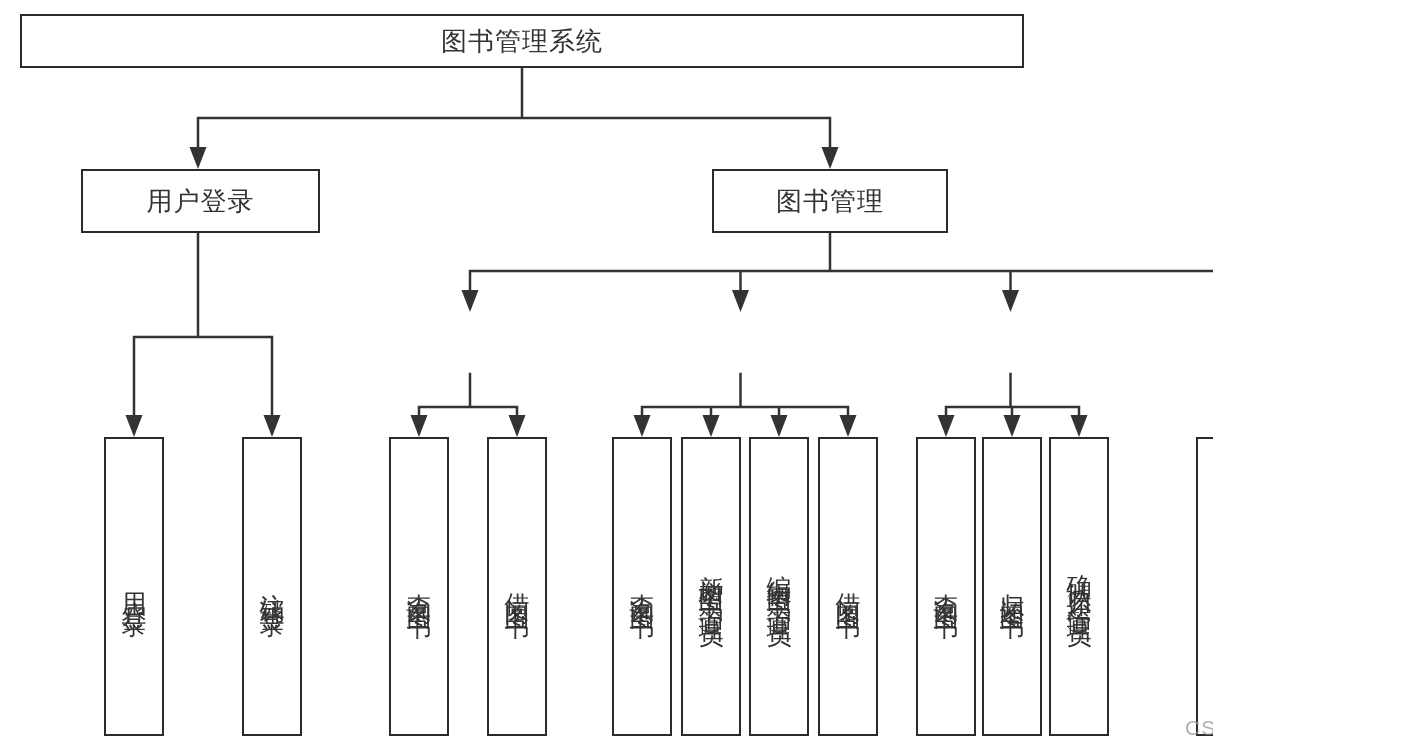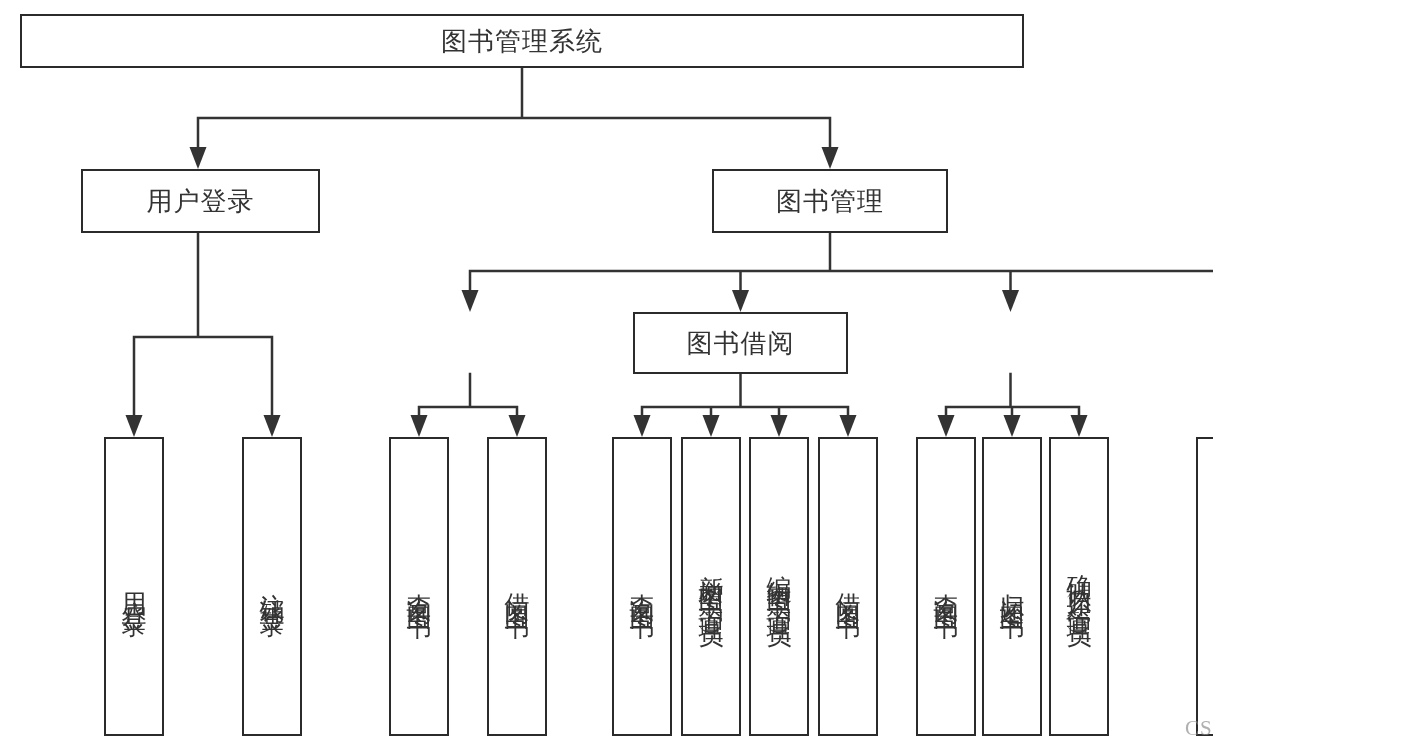--- a/index.html
+++ b/index.html
@@ -1,20 +1,20 @@
 <!DOCTYPE html>
 <html><head>
 <meta charset="utf-8">
 <style>
   html,body{margin:0;padding:0;background:#fff;}
   #canvas{
     position:relative;
     width:1213px;height:747px;
     background:#ffffff;
-    font-family:Liberation Serif, serif;
+    font-family:Liberation Sans, sans-serif;
     overflow:hidden;
   }
   #connectors{position:absolute;left:0;top:0;width:1405px;height:747px;}
   .node{
     position:absolute;
     box-sizing:border-box;
     background:#ffffff;
     border:2.5px solid #2b2b2b;
     display:flex;
     align-items:center;
@@ -103,21 +103,20 @@
       <polygon points="1226,437 1217.5,415 1234.5,415"></polygon>
       <polygon points="1346,437 1337.5,415 1354.5,415"></polygon>
     </g>
   </svg>
 
   <div class="node" style="left:20px;top:14px;width:1004px;height:54px">图书管理系统</div>
 
   <div class="node" style="left:81px;top:169px;width:239px;height:64px">用户登录</div>
   <div class="node" style="left:712px;top:169px;width:236px;height:64px">图书管理</div>
 
-  <div class="node" style="left:633px;top:312px;width:215px;height:62px">图书借阅</div>
 
   <div class="node leaf" style="left:104px;top:437px;width:60px;height:299px">用户登录</div>
   <div class="node leaf" style="left:242px;top:437px;width:60px;height:299px">注销登录</div>
 
   <div class="node leaf" style="left:389px;top:437px;width:60px;height:299px">查询图书</div>
   <div class="node leaf" style="left:487px;top:437px;width:60px;height:299px">借阅图书</div>
 
   <div class="node leaf" style="left:612px;top:437px;width:60px;height:299px">查询图书</div>
   <div class="node leaf" style="left:681px;top:437px;width:60px;height:299px">新增图书（管理员）</div>
   <div class="node leaf" style="left:749px;top:437px;width:60px;height:299px">编辑图书（管理员）</div>

